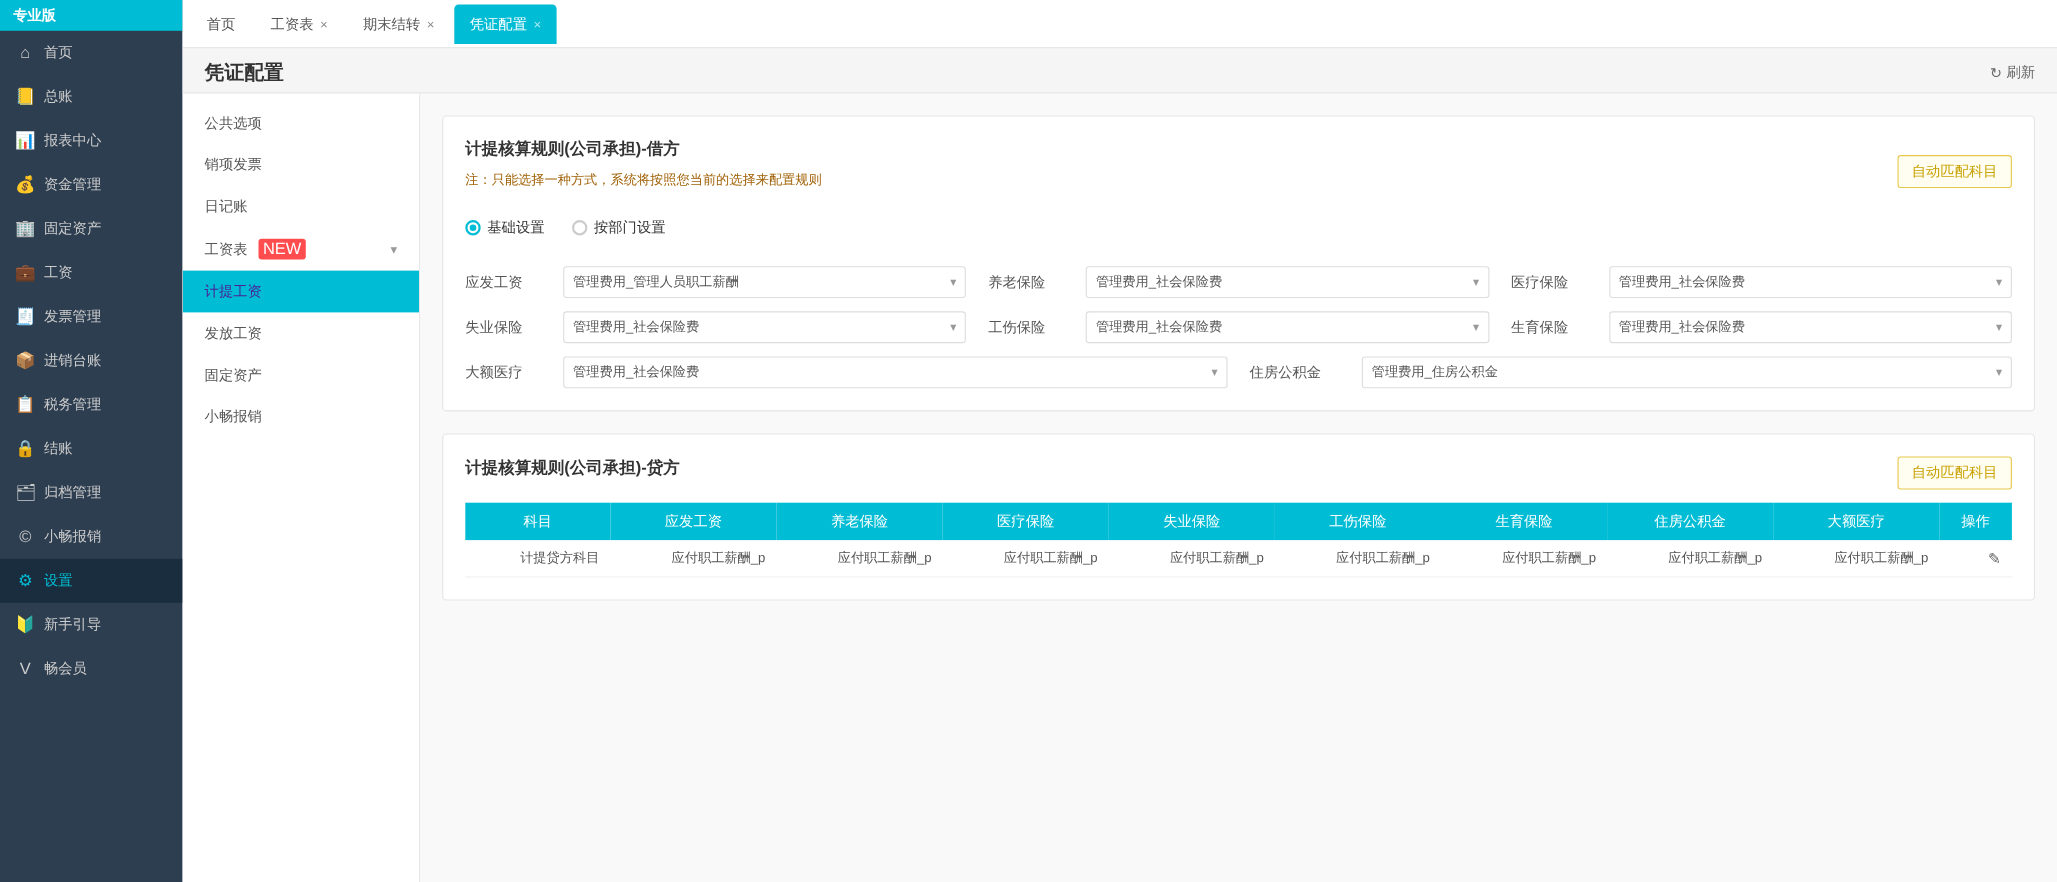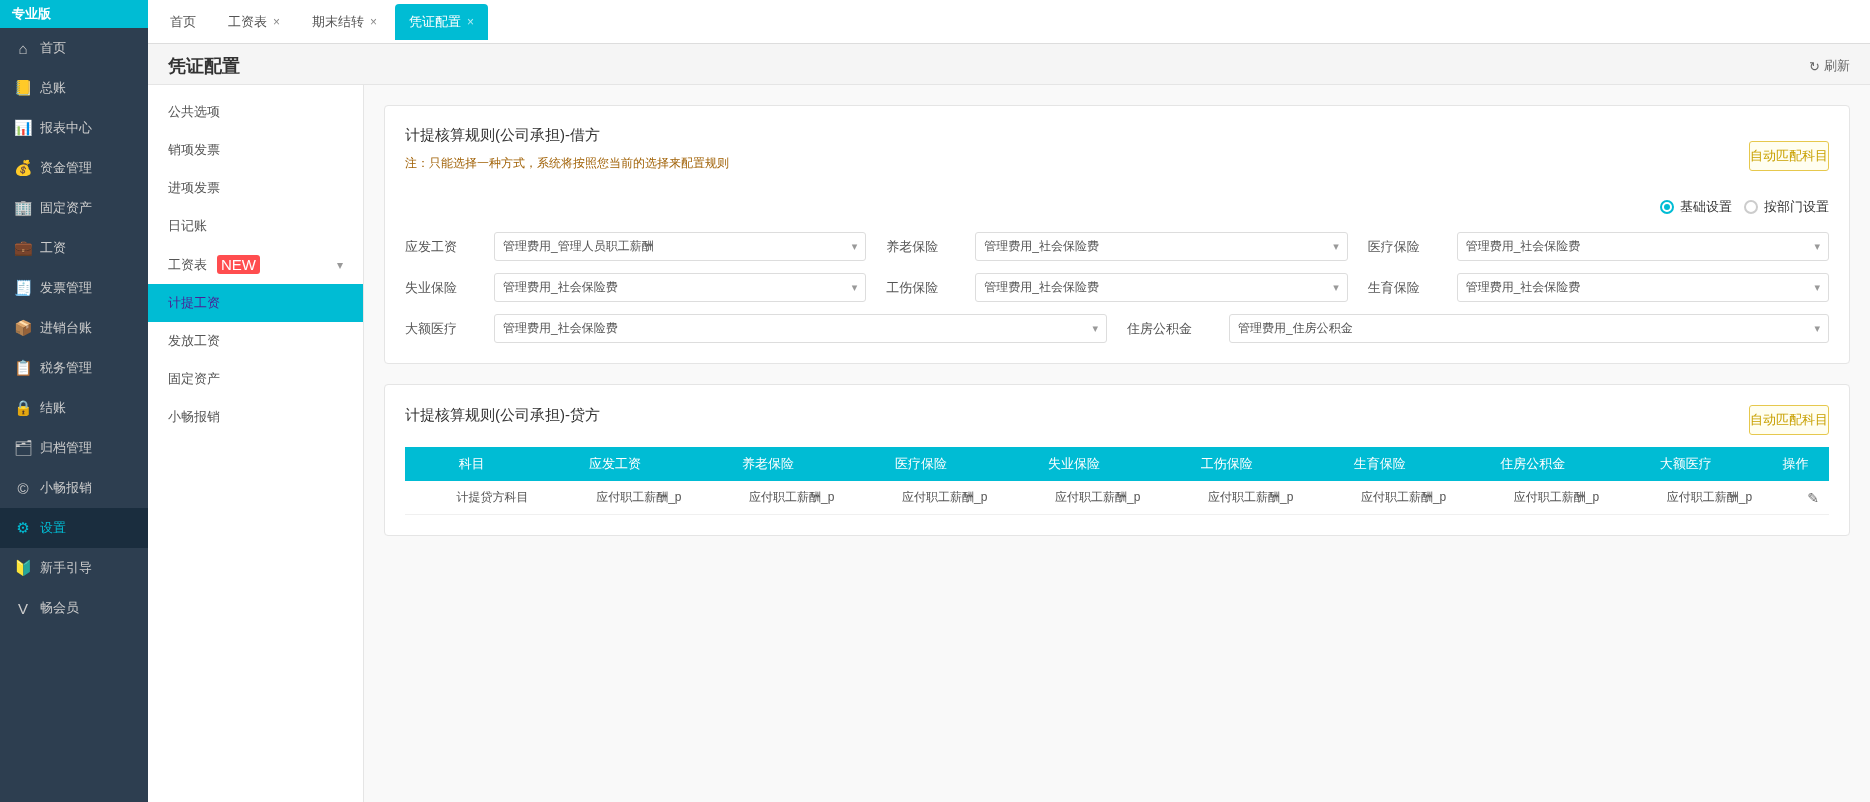--- a/index.html
+++ b/index.html
@@ -1,20 +1,20 @@
 <!DOCTYPE html>
 <html><head>
   <meta charset="utf-8">
   <style>
     * { box-sizing: border-box; margin: 0; padding: 0; }
     body { font-family: 'Microsoft YaHei', Arial, sans-serif; font-size: 13px; color: #333; display: flex; height: 802px; overflow: hidden; }
 
     
     .sidebar {
-      width: 148px;
+      width: 166px;
       background: #2d3e50;
       color: #ccc;
       display: flex;
       flex-direction: column;
       flex-shrink: 0;
       height: 100%;
     }
     .sidebar-header {
       background: #00bcd4;
       color: white;
@@ -148,52 +148,51 @@
     
     .section-card {
       background: #fff;
       border: 1px solid #e5e5e5;
       border-radius: 4px;
       padding: 20px;
       margin-bottom: 20px;
     }
     .section-title {
       font-size: 15px;
-      font-weight: normal;
+      font-weight: bold;
       color: #333;
       margin-bottom: 10px;
     }
     .section-note {
       color: #a16207;
       font-size: 12px;
       margin-bottom: 14px;
     }
     .section-header-row {
       display: flex;
       align-items: center;
       justify-content: space-between;
       margin-bottom: 12px;
     }
     .auto-match-btn {
       border: 1px solid #e6c84d;
       color: #c8a000;
       background: #fffef0;
-      padding: 5px 0;
+      padding: 5px 12px;
       border-radius: 3px;
       cursor: pointer;
       font-size: 13px;
     }
 
     
     .radio-group {
       display: flex;
       align-items: center;
-      gap: 12px;
-      margin-bottom: 16px;
-      justify-content: flex-end;
+      gap: 25px;
+      margin-bottom: 26px;
     }
     .radio-option {
       display: flex;
       align-items: center;
       gap: 6px;
       cursor: pointer;
       font-size: 13px;
     }
     .radio-circle {
       width: 14px;
@@ -381,23 +380,20 @@
   </div>
 
   <div class="content-area">
 
     <div class="sub-nav">
       <div class="sub-nav-item">
         <span>公共选项</span>
       </div>
       <div class="sub-nav-item">
         <span>销项发票</span>
-      </div>
-      <div class="sub-nav-item">
-        <span>进项发票</span>
       </div>
       <div class="sub-nav-item">
         <span>日记账</span>
       </div>
       <div class="sub-nav-item" style="justify-content:flex-start;gap:6px;">
         <span>工资表</span>
         <span class="badge-new">NEW</span>
         <span class="sub-nav-expand" style="margin-left:auto;">▾</span>
       </div>
       <div class="sub-nav-item active">

